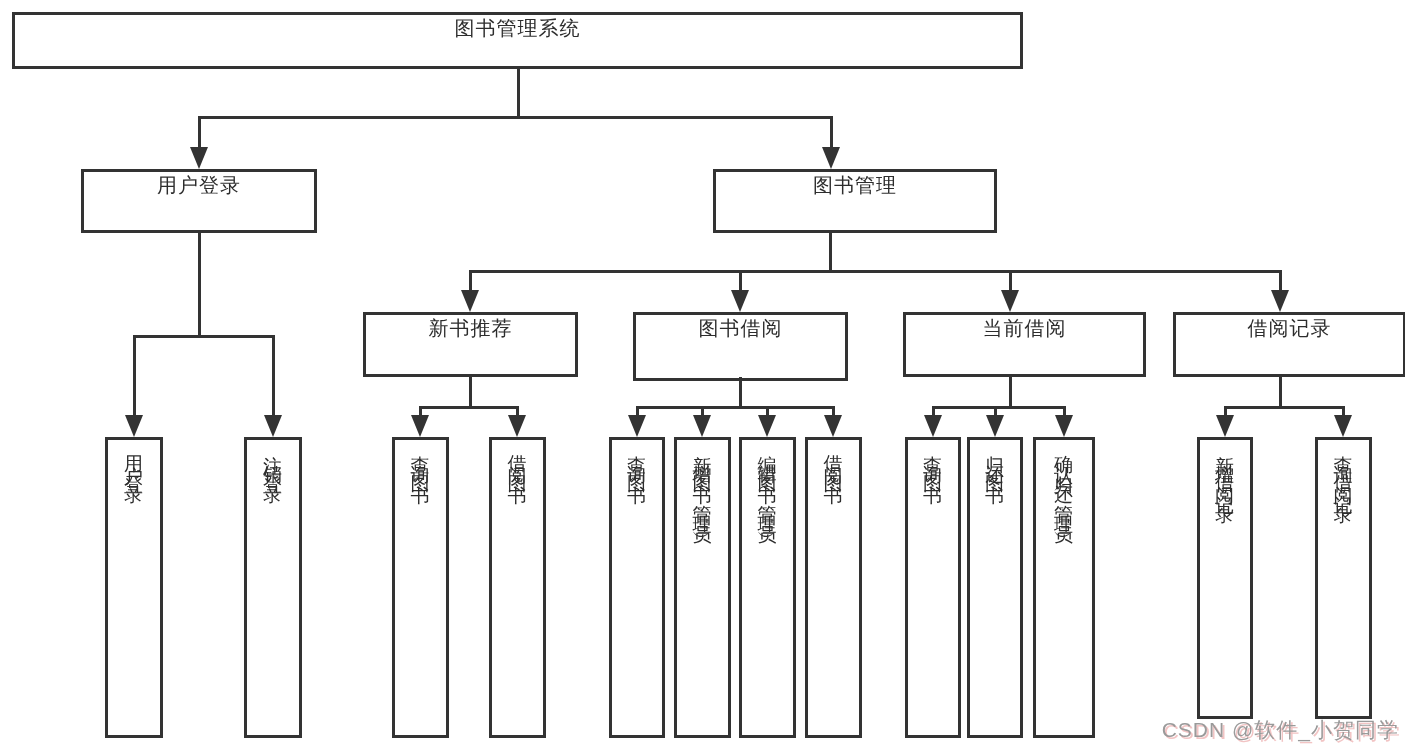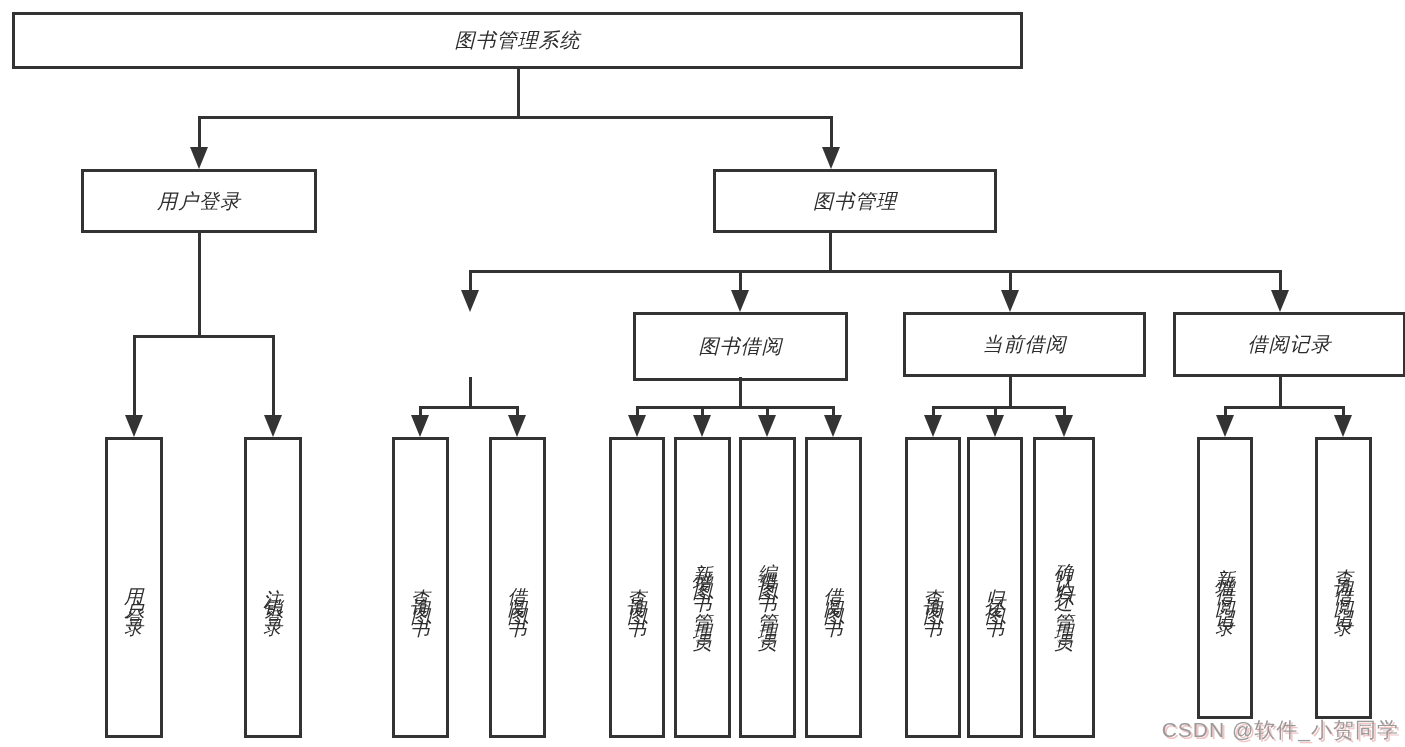--- a/index.html
+++ b/index.html
@@ -21,23 +21,22 @@
     height: 747px;
     background: var(--background);
     overflow: hidden;
   }
   .box {
     position: absolute;
     box-sizing: border-box;
     border: 3px solid var(--line);
     background: #ffffff;
     display: flex;
-    align-items: center;
+    align-items: flex-start;
     justify-content: center;
-    font-style: italic;
   }
   .box .htxt {
     font-size: 20px;
     letter-spacing: 1px;
     color: var(--text);
     white-space: nowrap;
   }
   .leaf .vtxt {
     writing-mode: vertical-lr;
     text-orientation: mixed;
@@ -77,20 +76,23 @@
     <span class="htxt">图书管理系统</span>
   </div>
 
   <div class="box" style="left:81px;top:169px;width:236px;height:64px">
     <span class="htxt">用户登录</span>
   </div>
   <div class="box" style="left:713px;top:169px;width:284px;height:64px">
     <span class="htxt">图书管理</span>
   </div>
 
+  <div class="box" style="left:363px;top:312px;width:215px;height:65px">
+    <span class="htxt">新书推荐</span>
+  </div>
   <div class="box" style="left:633px;top:312px;width:215px;height:69px">
     <span class="htxt">图书借阅</span>
   </div>
   <div class="box" style="left:903px;top:312px;width:243px;height:65px">
     <span class="htxt">当前借阅</span>
   </div>
   <div class="box" style="left:1173px;top:312px;width:233px;height:65px">
     <span class="htxt">借阅记录</span>
   </div>
 

